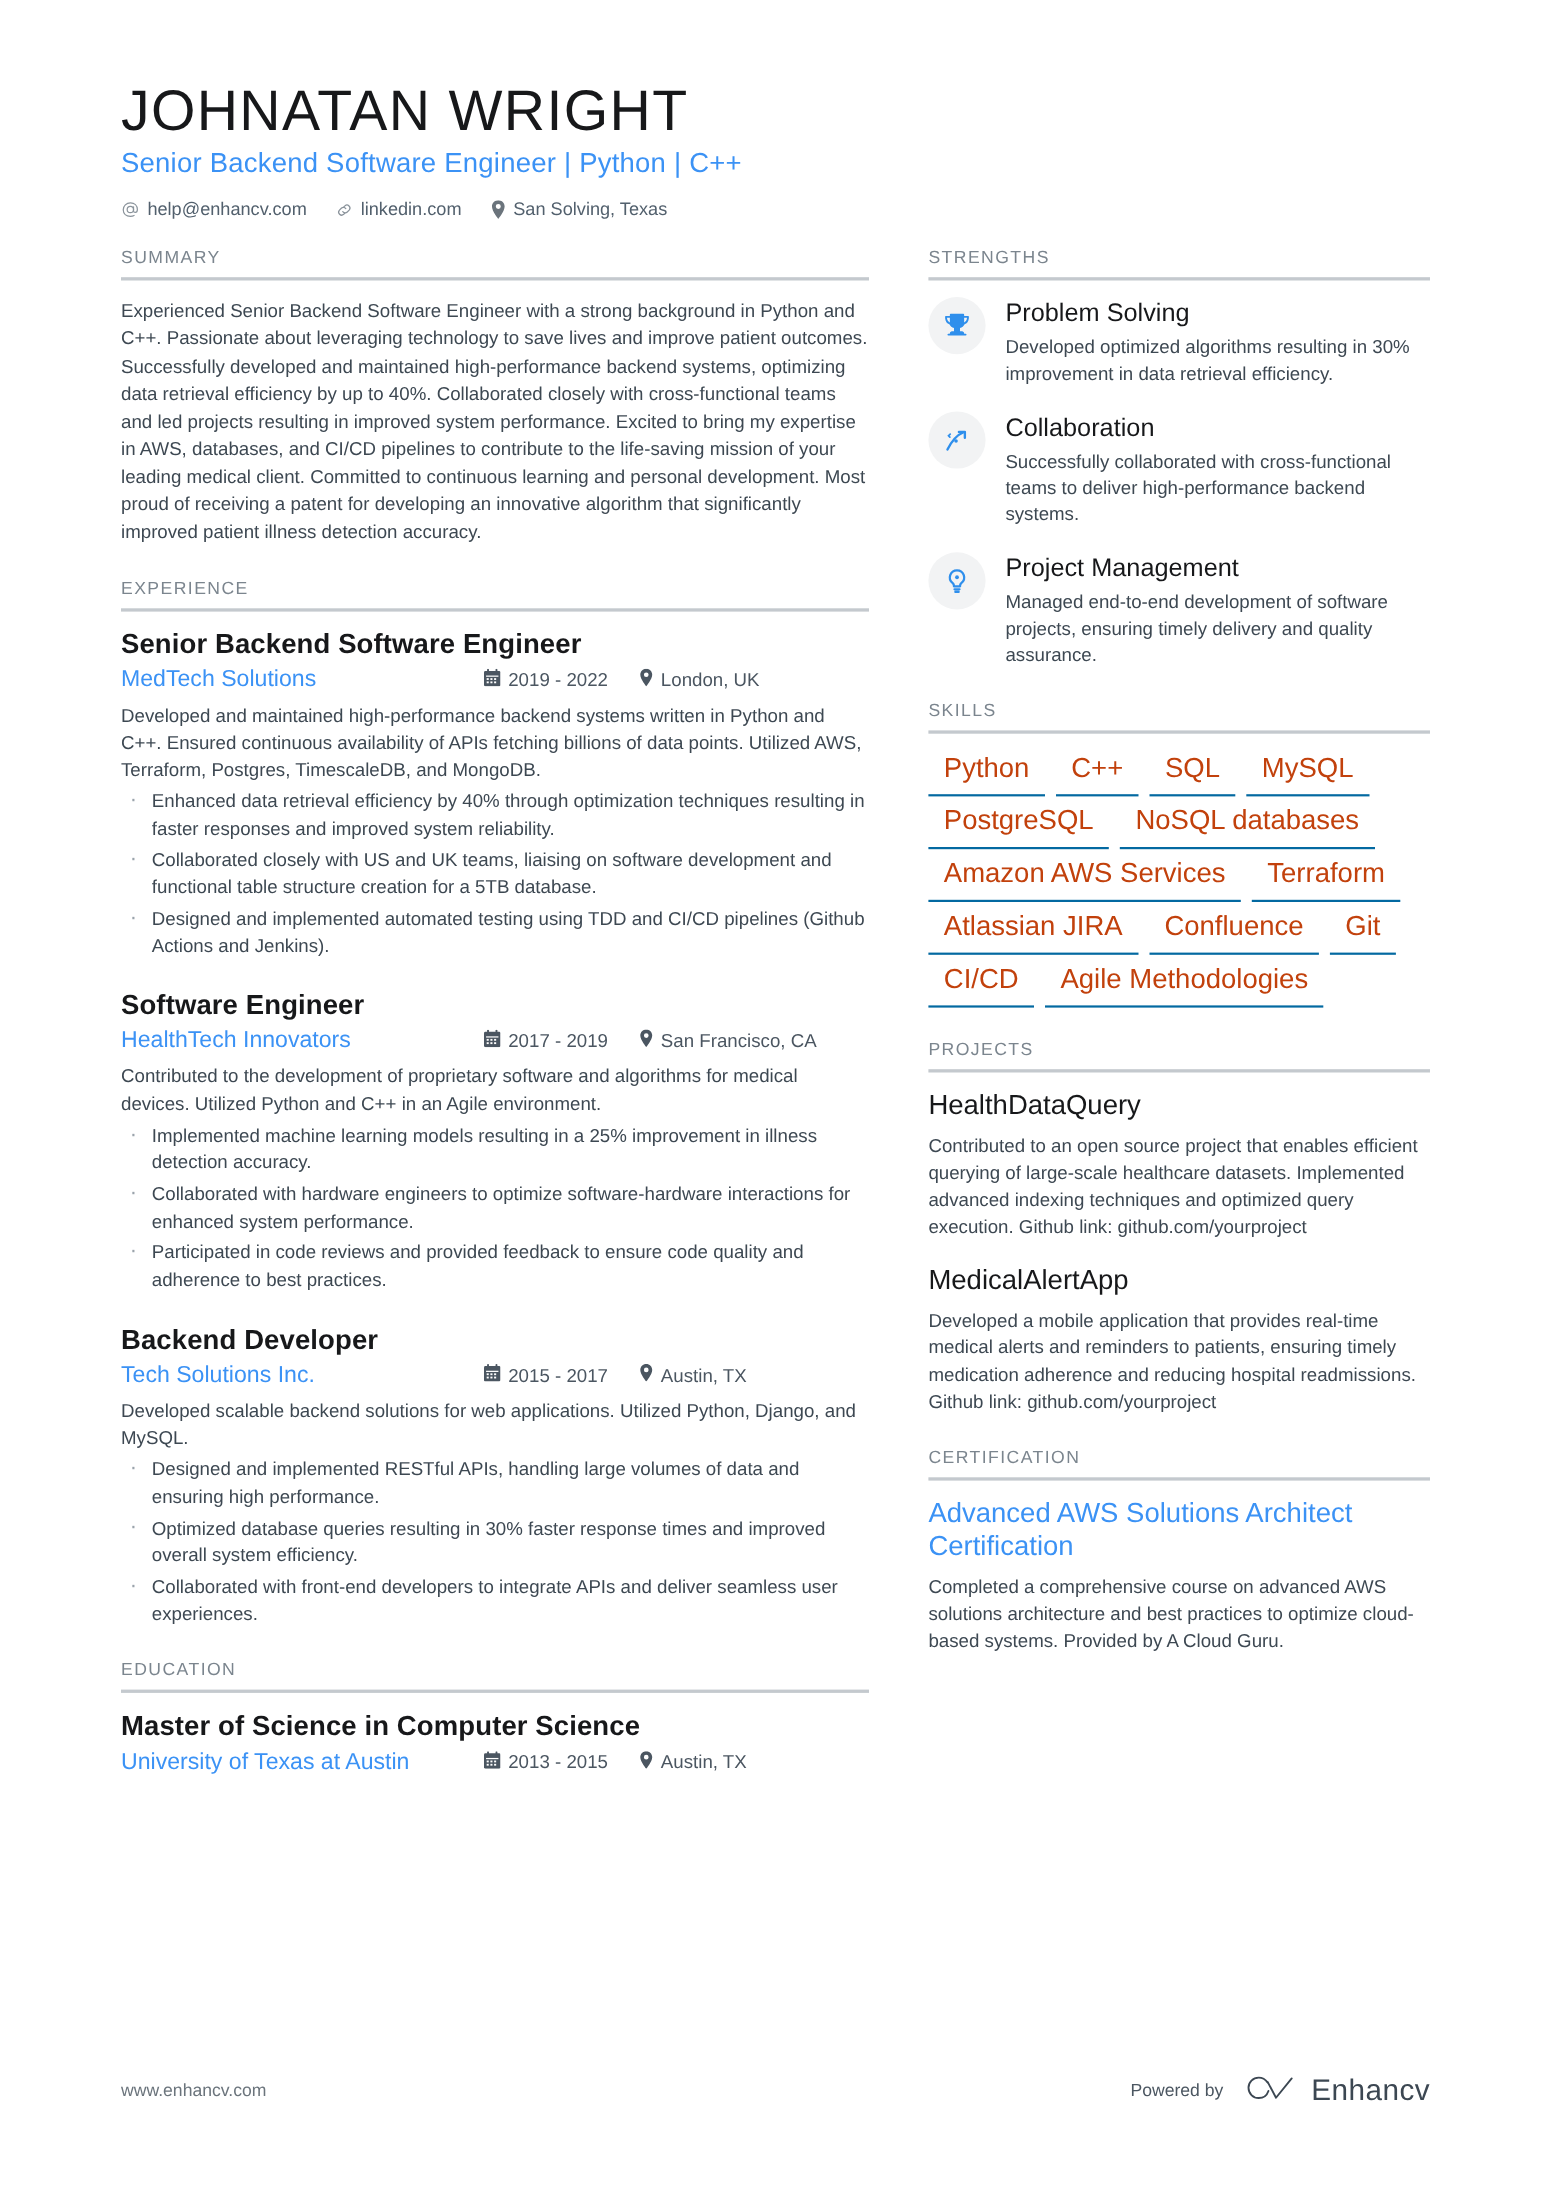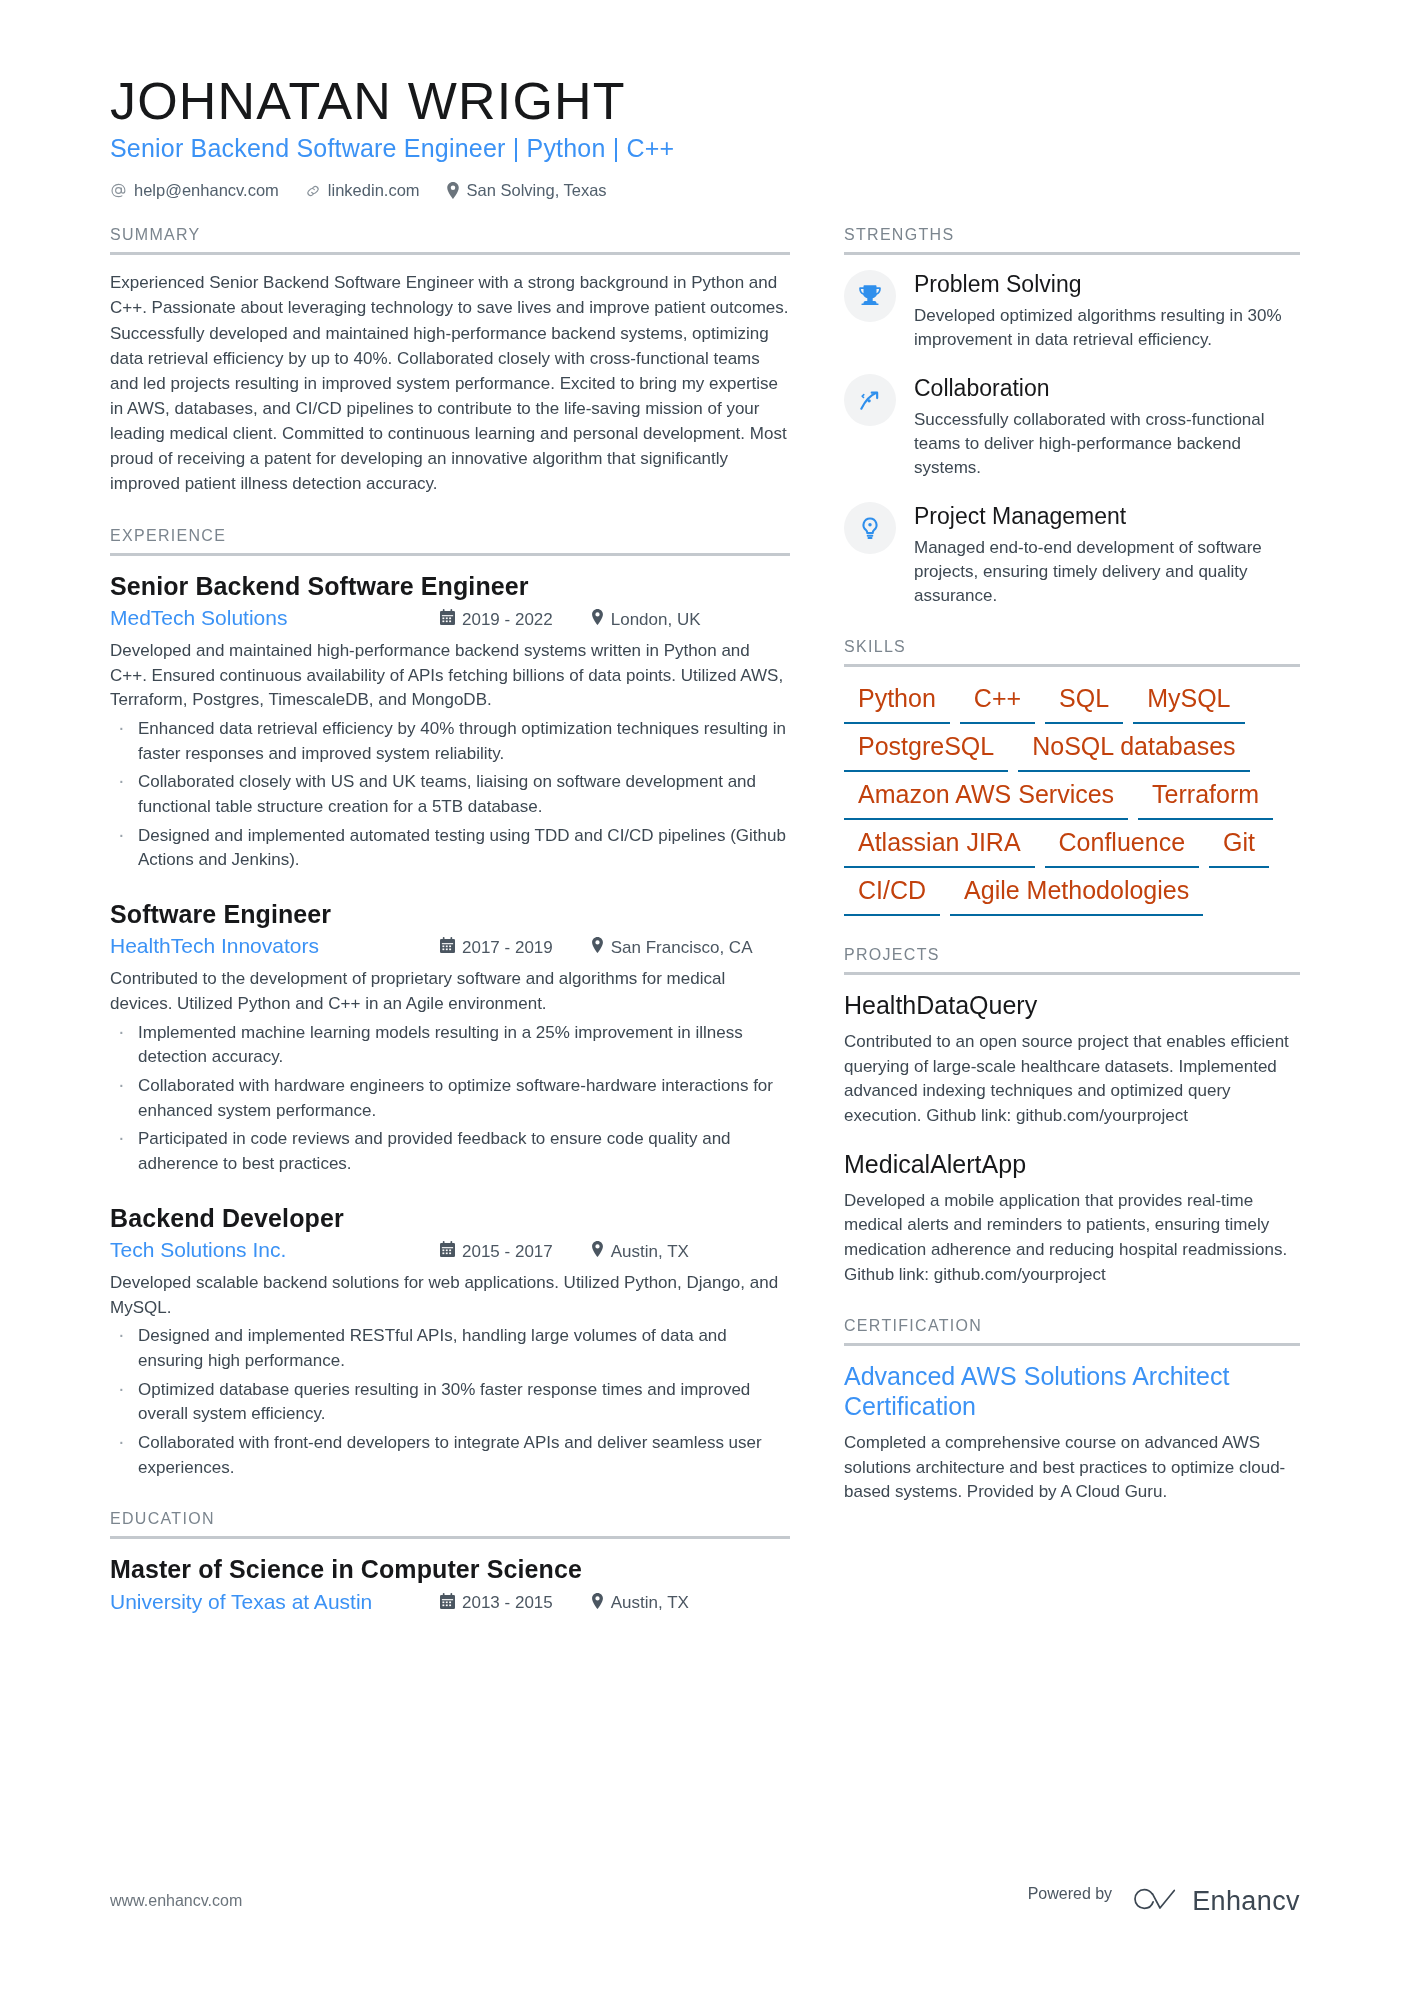--- a/index.html
+++ b/index.html
@@ -54,21 +54,21 @@
   }
   .entry-meta {
     display: flex; align-items: baseline; margin-top: 5px; gap: 0;
   }
   .entry-org {
     font-size: 21px; color: #3b92f5; font-weight: 400;
     flex: 0 0 auto; min-width: 330px;
   }
   .meta-bit {
     display: inline-flex; align-items: center; gap: 7px;
-    font-size: 17px; color: #4b5661; margin-right: 38px; white-space: nowrap;
+    font-size: 17px; color: #4b5661; margin-right: 28px; white-space: nowrap;
   }
   .meta-bit:last-child { margin-right: 0; }
   .entry-desc { font-size: 17px; line-height: 1.45; color: #3d4852; margin-top: 9px; }
   .bullets { list-style: none; margin-top: 4px; }
   .bullets li {
     position: relative; padding-left: 28px; font-size: 17px;
     line-height: 1.45; color: #3d4852; margin-top: 4px;
   }
   .bullets li::before {
     content: "·"; position: absolute; left: 8px; top: -4px;
@@ -99,21 +99,21 @@
   .proj-title { font-size: 25px; font-weight: 400; color: #17181a; line-height: 1.2; }
   .proj-title.link { color: #3b92f5; }
   .proj-desc { font-size: 17px; line-height: 1.45; color: #3d4852; margin-top: 10px; }
 
   
   .footer {
     position: absolute; left: 110px; right: 110px; bottom: 78px;
     display: flex; align-items: center; justify-content: space-between;
   }
   .footer-url { font-size: 16px; color: #6b747c; }
-  .footer-right { display: flex; gap: 18px; }
+  .footer-right { display: flex; align-items: center; gap: 18px; }
   .powered { font-size: 16px; color: #4b5661; }
   .brand { display: flex; align-items: center; gap: 12px; }
   .brand-name {
     font-size: 27px; color: #3c4752; font-weight: 400; letter-spacing: .4px;
   }
 </style>
 </head>
 <body>
 
 <div class="page">

